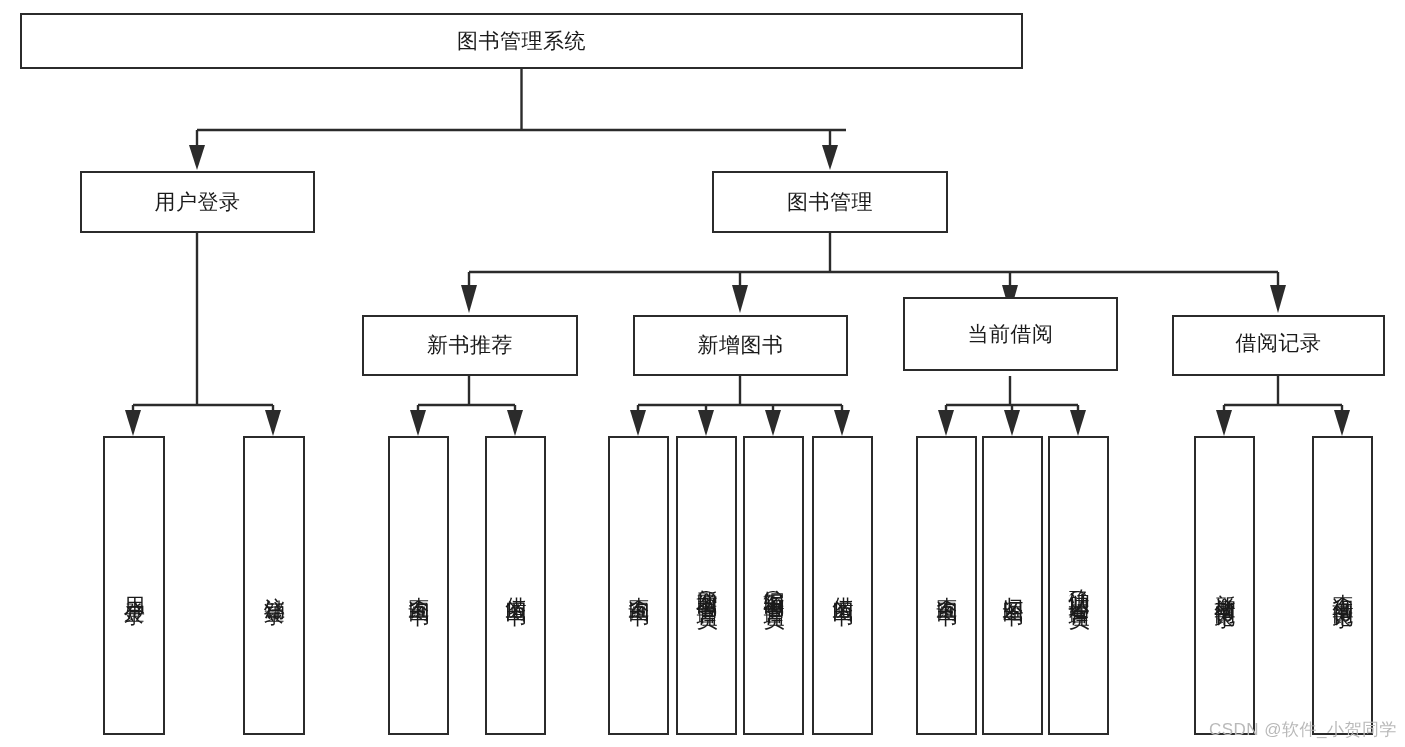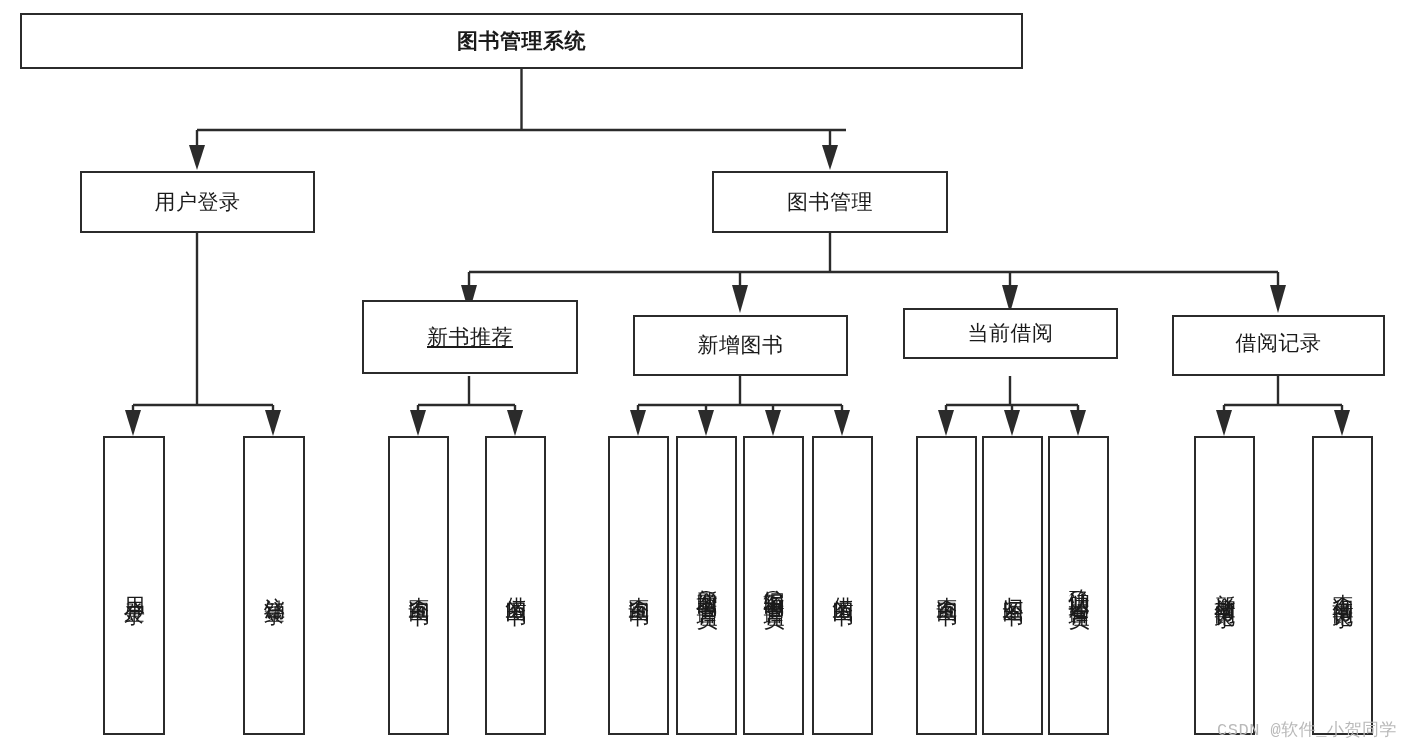--- a/index.html
+++ b/index.html
@@ -66,21 +66,21 @@
     fill: #2b2b2b;
   }
   #watermark {
     position: absolute;
     right: 8px;
     bottom: 6px;
     font-size: 17px;
     color: #b9b9b9;
     letter-spacing: 0.5px;
     white-space: nowrap;
-    font-family: Liberation Mono, monospace;
+    font-family: Liberation Sans, sans-serif;
   }
 </style>
 </head>
 <body>
 
 <div id="diagram-root">
 
   <svg class="connectors" viewBox="0 0 1405 747">
     <defs></defs>
 
@@ -137,41 +137,41 @@
     <polygon class="conn-arrow" points="1070,410 1086,410 1078,436"></polygon>
 
     <path class="conn-line" d="M 1278 376 L 1278 405"></path>
     <path class="conn-line" d="M 1224 405 L 1342 405"></path>
     <path class="conn-line" d="M 1224 405 L 1224 415"></path>
     <polygon class="conn-arrow" points="1216,410 1232,410 1224,436"></polygon>
     <path class="conn-line" d="M 1342 405 L 1342 415"></path>
     <polygon class="conn-arrow" points="1334,410 1350,410 1342,436"></polygon>
   </svg>
 
-  <div class="node-box" style="left:20px; top:13px; width:1003px; height:56px;font-weight:bold;">
+  <div class="node-box" style="left:20px; top:13px; width:1003px; height:56px;">
     <span class="node-label">图书管理系统</span>
   </div>
 
   <div class="node-box" style="left:80px; top:171px; width:235px; height:62px;">
     <span class="node-label">用户登录</span>
   </div>
 
   <div class="node-box" style="left:712px; top:171px; width:236px; height:62px;justify-content:center;">
     <span class="node-label">图书管理</span>
   </div>
 
-  <div class="node-box" style="left:362px; top:300px; width:216px; height:74px;text-decoration:underline;">
+  <div class="node-box" style="left:362px; top:315px; width:216px; height:61px;">
     <span class="node-label">新书推荐</span>
   </div>
 
   <div class="node-box" style="left:633px; top:315px; width:215px; height:61px;">
     <span class="node-label">新增图书</span>
   </div>
 
-  <div class="node-box" style="left:903px; top:308px; width:215px; height:51px;">
+  <div class="node-box" style="left:903px; top:297px; width:215px; height:74px;">
     <span class="node-label">当前借阅</span>
   </div>
 
   <div class="node-box" style="left:1172px; top:315px; width:213px; height:61px;font-family:Liberation Mono, monospace;">
     <span class="node-label">借阅记录</span>
   </div>
 
   <div class="node-box vertical" style="left:103px; top:436px; width:62px; height:299px;">
     <span class="node-label">用户登录</span>
   </div>

